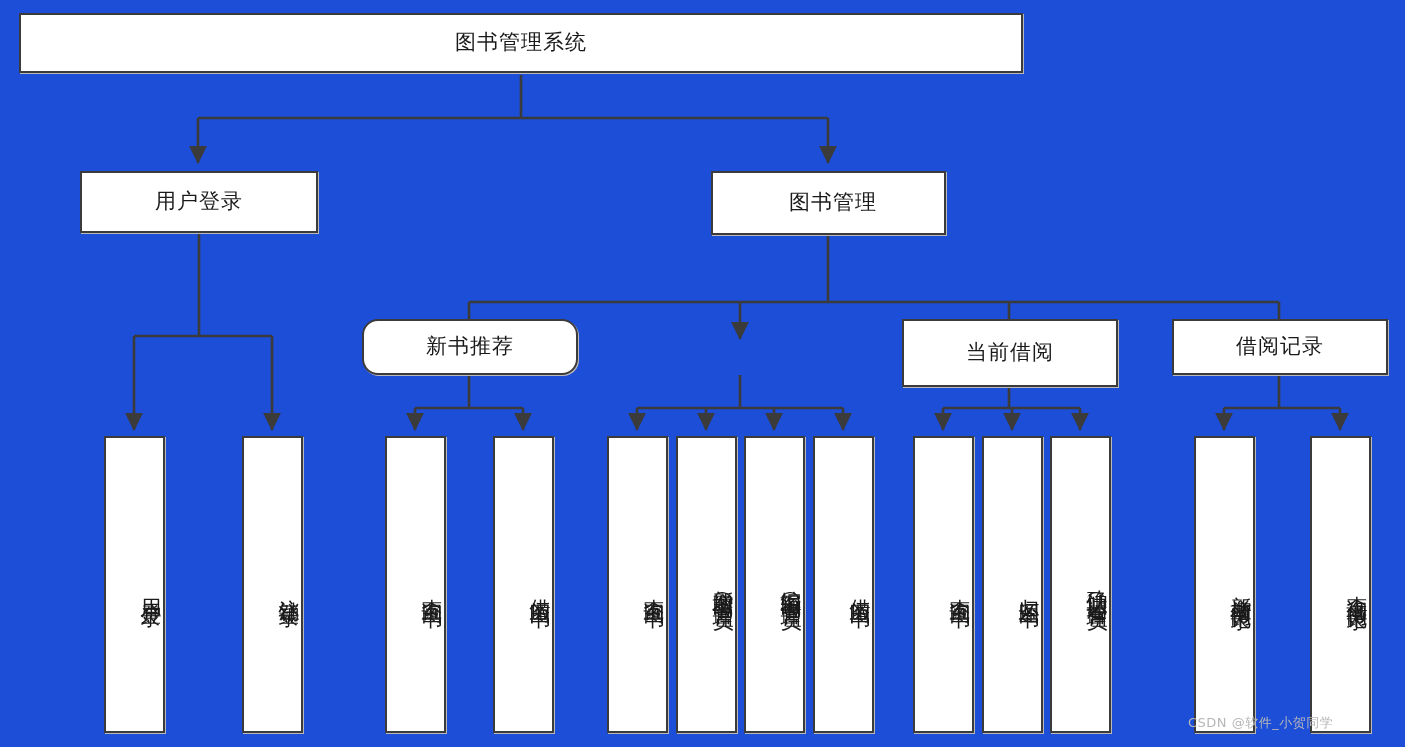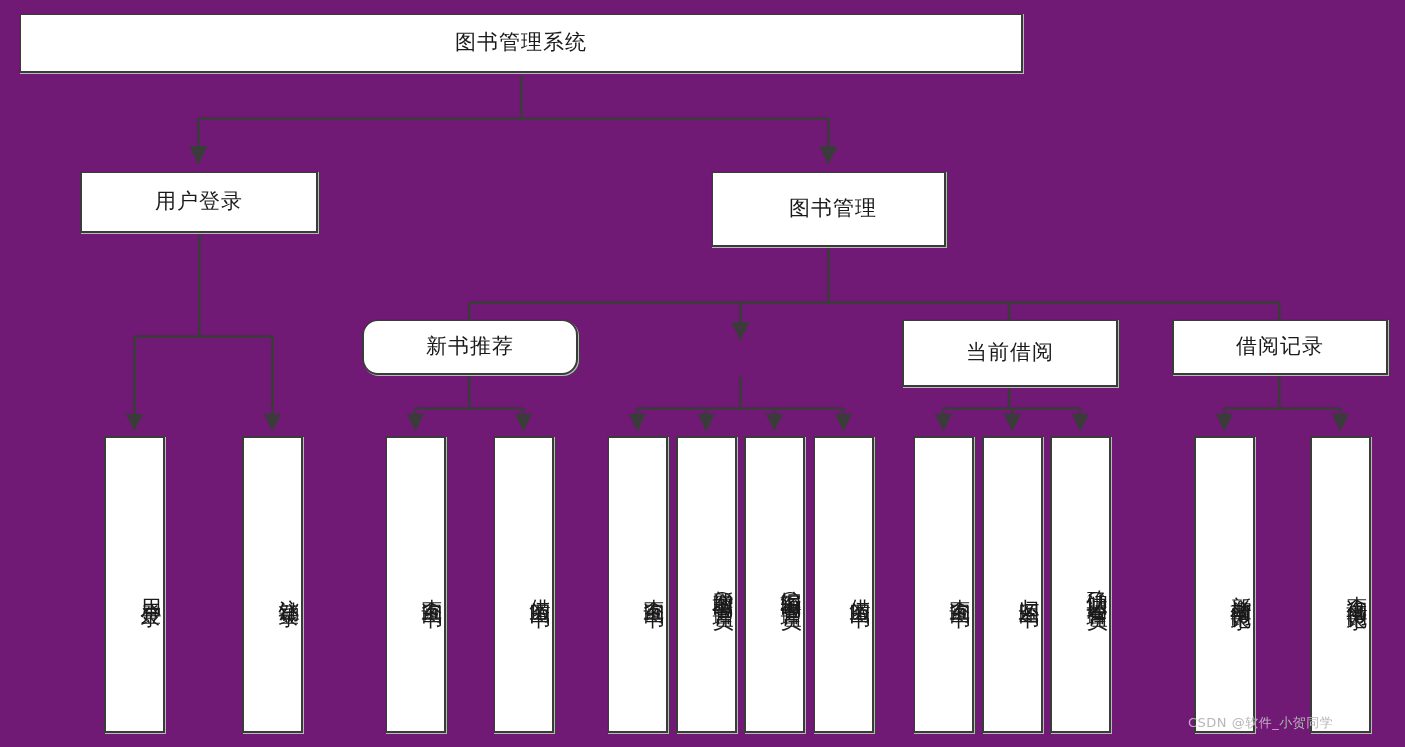--- a/index.html
+++ b/index.html
@@ -8,21 +8,21 @@
     padding: 0;
     background: #ffffff;
   }
   body {
     font-family: "DejaVu Sans", "Liberation Sans", sans-serif;
   }
   #canvas {
     position: relative;
     width: 1405px;
     height: 747px;
-    background: #701a75;
+    background: #1d4ed8;
     overflow: hidden;
   }
   #edges {
     position: absolute;
     left: 0;
     top: 0;
     width: 1405px;
     height: 747px;
   }
   .node {
@@ -123,21 +123,21 @@
       <path d="M 1279,375 L 1279,408"></path>
       <path d="M 1224,408 L 1340,408"></path>
       <path d="M 1224,408 L 1224,430" marker-end="url(#arrow)"></path>
       <path d="M 1340,408 L 1340,430" marker-end="url(#arrow)"></path>
     </g>
   </svg>
 
   <div class="node horiz" style="left:19px; top:13px; width:1004px; height:60px;">图书管理系统</div>
 
   <div class="node horiz" style="left:80px; top:171px; width:238px; height:62px;">用户登录</div>
-  <div class="node horiz" style="left:711px; top:171px; width:235px; height:76px;padding-left:9px;">图书管理</div>
+  <div class="node horiz" style="left:711px; top:171px; width:235px; height:64px;padding-left:9px;">图书管理</div>
 
   <div class="node horiz" style="left:362px; top:319px; width:216px; height:56px;border-radius:16px;">新书推荐</div>
   <div class="node horiz" style="left:902px; top:319px; width:216px; height:68px;">当前借阅</div>
   <div class="node horiz" style="left:1172px; top:319px; width:216px; height:56px;">借阅记录</div>
 
   <div class="node vert" style="left:104px; top:436px; width:61px; height:297px;">用户登录</div>
   <div class="node vert" style="left:242px; top:436px; width:61px; height:297px;">注销登录</div>
 
   <div class="node vert" style="left:385px; top:436px; width:61px; height:297px;">查询图书</div>
   <div class="node vert" style="left:493px; top:436px; width:61px; height:297px;">借阅图书</div>

